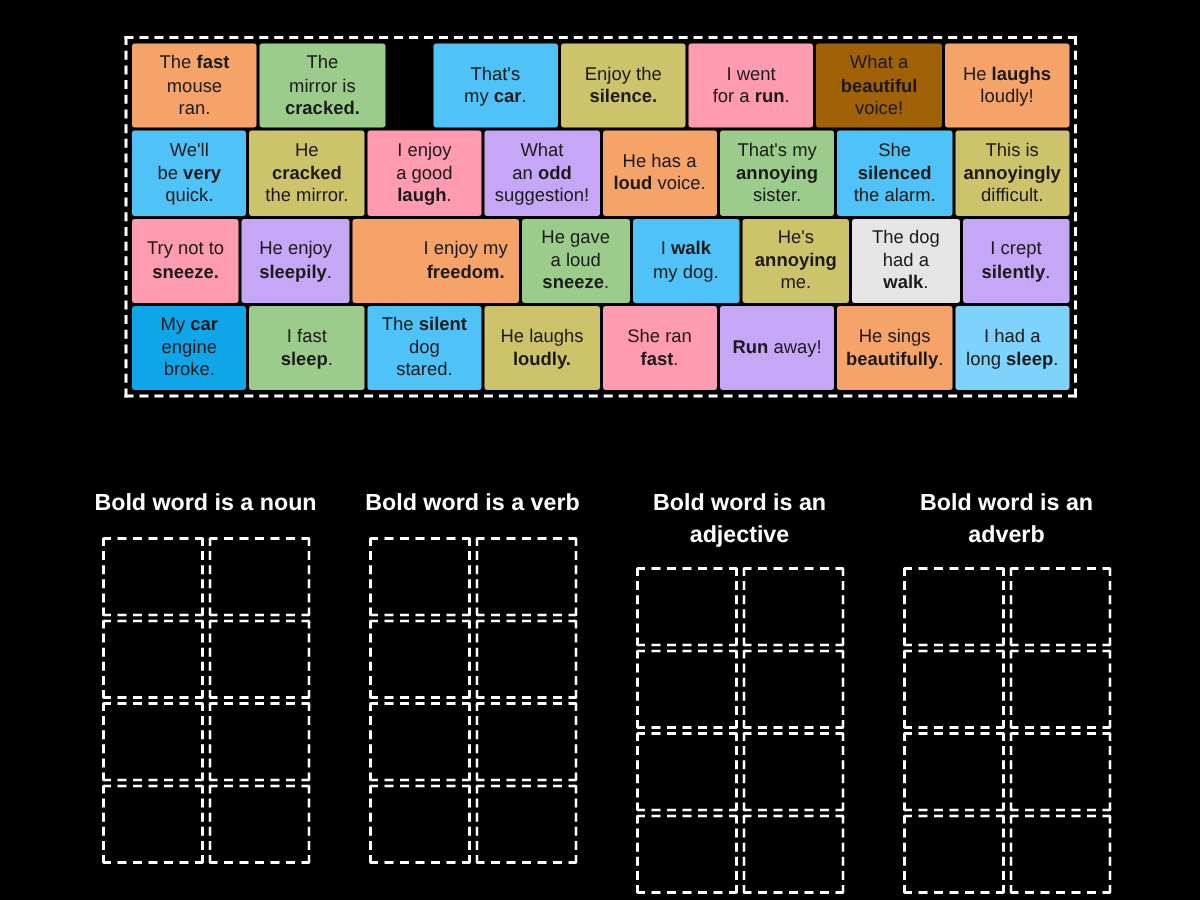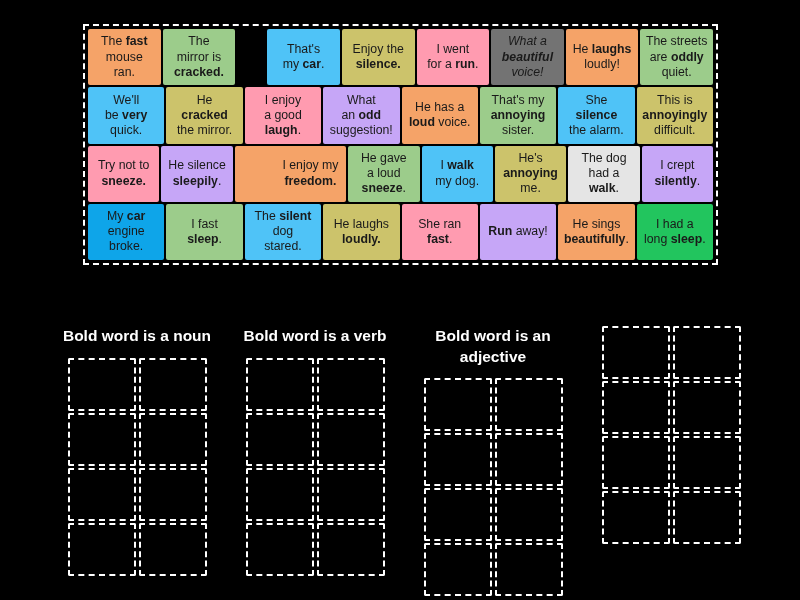--- a/index.html
+++ b/index.html
@@ -136,40 +136,33 @@
             <span class="txt"><span>Enjoy the</span></span>
             <span class="txt"><b>silence.</b></span>
           </div>
         </div>
         <div class="tile" style="background: rgb(255, 155, 176);">
           <div>
             <span class="txt"><span>I went</span></span>
             <span class="txt"><span>for a </span><b>run</b><span>.</span></span>
           </div>
         </div>
-        <div class="tile" style="background: #737373; font-style: italic;">
+        <div class="tile" style="background: #a16207;">
           <div>
             <span class="txt"><span>What a</span></span>
             <span class="txt"><b>beautiful</b></span>
             <span class="txt"><span>voice!</span></span>
           </div>
         </div>
         <div class="tile" style="background: rgb(245, 163, 104);">
           <div>
             <span class="txt"><span>He </span><b>laughs</b></span>
             <span class="txt"><span>loudly!</span></span>
           </div>
         </div>
-        <div class="tile" style="background: rgb(156, 204, 139);">
-          <div>
-            <span class="txt"><span>The streets</span></span>
-            <span class="txt"><span>are </span><b>oddly</b></span>
-            <span class="txt"><span>quiet.</span></span>
-          </div>
-        </div>
       </div>
       <div class="tile-row">
         <div class="tile" style="background: rgb(79, 195, 247);">
           <div>
             <span class="txt"><span>We'll</span></span>
             <span class="txt"><span>be </span><b>very</b></span>
             <span class="txt"><span>quick.</span></span>
           </div>
         </div>
         <div class="tile" style="background: rgb(204, 195, 107);">
@@ -202,42 +195,42 @@
         <div class="tile" style="background: rgb(156, 204, 139);">
           <div>
             <span class="txt"><span>That's my</span></span>
             <span class="txt"><b>annoying</b></span>
             <span class="txt"><span>sister.</span></span>
           </div>
         </div>
         <div class="tile" style="background: rgb(79, 195, 247);">
           <div>
             <span class="txt"><span>She</span></span>
-            <span class="txt"><b>silence</b></span>
+            <span class="txt"><b>silenced</b></span>
             <span class="txt"><span>the alarm.</span></span>
           </div>
         </div>
         <div class="tile" style="background: rgb(204, 195, 107);">
           <div>
             <span class="txt"><span>This is</span></span>
             <span class="txt"><b>annoyingly</b></span>
             <span class="txt"><span>difficult.</span></span>
           </div>
         </div>
       </div>
       <div class="tile-row">
         <div class="tile" style="background: rgb(255, 155, 176);">
           <div>
             <span class="txt"><span>Try not to</span></span>
             <span class="txt"><b>sneeze.</b></span>
           </div>
         </div>
         <div class="tile" style="background: rgb(198, 166, 247);">
           <div>
-            <span class="txt"><span>He silence</span></span>
+            <span class="txt"><span>He enjoy</span></span>
             <span class="txt"><b>sleepily</b><span>.</span></span>
           </div>
         </div>
         <div class="tile" style="background: rgb(245, 163, 104); padding-left: 44px;">
           <div>
             <span class="txt"><span>I enjoy my</span></span>
             <span class="txt"><b>freedom.</b></span>
           </div>
         </div>
         <div class="tile" style="background: rgb(156, 204, 139);">
@@ -311,21 +304,21 @@
           <div>
             <span class="txt"><b>Run</b><span> away!</span></span>
           </div>
         </div>
         <div class="tile" style="background: rgb(245, 163, 104);">
           <div>
             <span class="txt"><span>He sings</span></span>
             <span class="txt"><b>beautifully</b><span>.</span></span>
           </div>
         </div>
-        <div class="tile" style="background: #22c55e;">
+        <div class="tile" style="background: #7dd3fc;">
           <div>
             <span class="txt"><span>I had a</span></span>
             <span class="txt"><span>long </span><b>sleep</b><span>.</span></span>
           </div>
         </div>
       </div>
     </div>
 
   <div class="categories" id="categories">
       <div class="category">
@@ -361,20 +354,21 @@
           <div class="dropzone"></div>
           <div class="dropzone"></div>
           <div class="dropzone"></div>
           <div class="dropzone"></div>
           <div class="dropzone"></div>
           <div class="dropzone"></div>
           <div class="dropzone"></div>
         </div>
       </div>
       <div class="category">
+        <div class="cat-title">Bold word is an adverb</div>
         <div class="dropzone-grid">
           <div class="dropzone"></div>
           <div class="dropzone"></div>
           <div class="dropzone"></div>
           <div class="dropzone"></div>
           <div class="dropzone"></div>
           <div class="dropzone"></div>
           <div class="dropzone"></div>
           <div class="dropzone"></div>
         </div>

